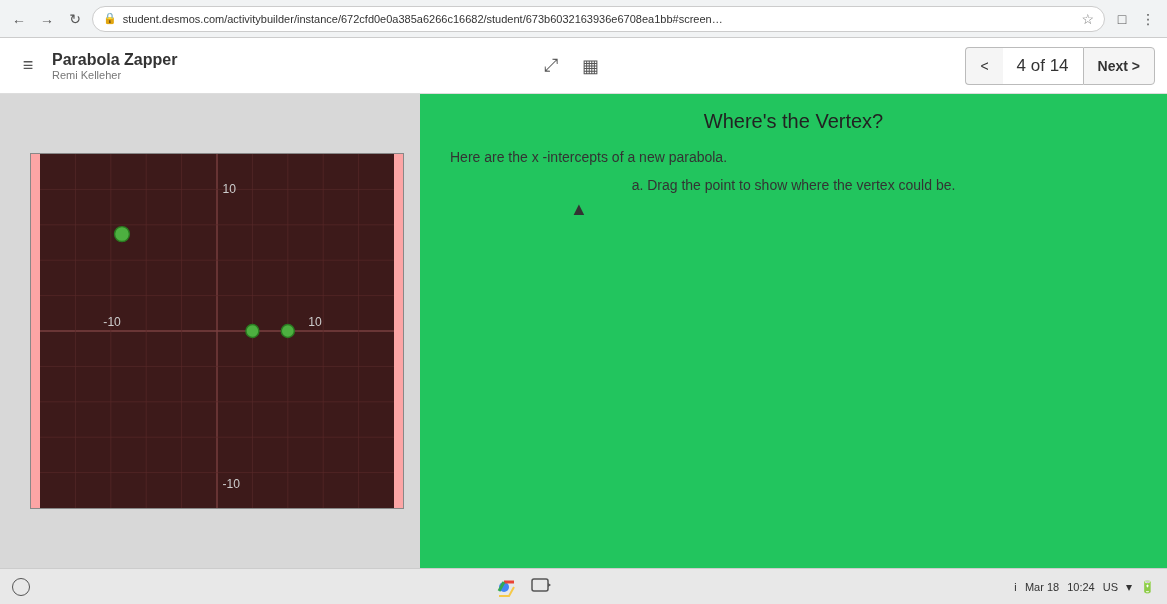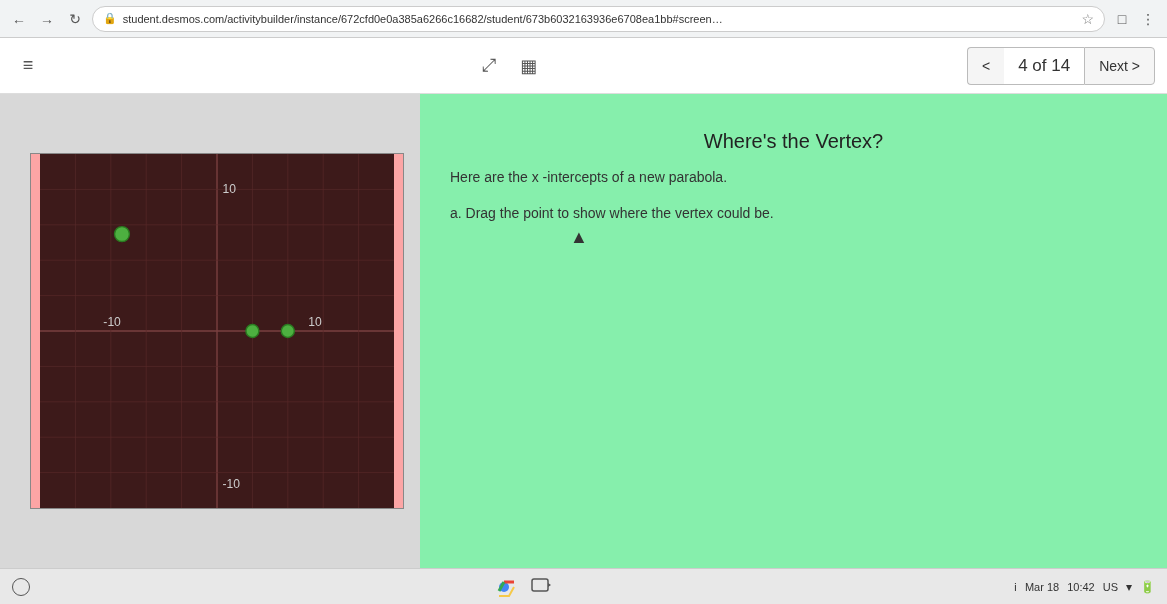--- a/index.html
+++ b/index.html
@@ -109,21 +109,21 @@
       height: 38px;
       padding: 0 14px;
       border: 1px solid #bbb;
       background: #f5f5f5;
       cursor: pointer;
       font-size: 14px;
       color: #333;
       display: flex; align-items: center; gap: 4px;
     }
     .nav-prev-btn { border-radius: 4px 0 0 4px; border-right: none; }
-    .nav-next-btn { border-radius: 0 4px 4px 0; font-weight: 400; }
+    .nav-next-btn { border-radius: 0 4px 4px 0; font-weight: 700; }
     .nav-page-indicator {
       height: 38px;
       padding: 0 14px;
       border: 1px solid #bbb;
       background: #fff;
       display: flex; align-items: center;
       font-size: 17px;
       color: #333;
       border-left: none; border-right: none;
     }
@@ -155,22 +155,22 @@
     
     .graph-svg {
       position: absolute;
       top: 0; left: 0;
       width: 100%; height: 100%;
     }
 
     
     .right-panel {
       flex: 1;
-      padding: 36px 30px;
-      background: #86efac;
+      padding: 16px 30px;
+      background: #22c55e;
     }
     .section-title {
       font-size: 20px;
       font-weight: 400;
       color: #222;
       margin-bottom: 16px;
       text-align: center;
     }
     .instruction-text {
       font-size: 14px;
@@ -244,20 +244,24 @@
     <span class="star-icon">☆</span>
   </div>
   <div class="browser-actions">
     <button class="browser-action-btn">□</button>
     <button class="browser-action-btn">⋮</button>
   </div>
 </div>
 
 <div class="app-header">
   <button class="hamburger-btn">≡</button>
+  <div class="app-title-area">
+    <div class="app-title">Parabola Zapper</div>
+    <div class="app-subtitle">Remi Kelleher</div>
+  </div>
   <div class="header-center">
     <button class="expand-icon-btn">⤢</button>
     <button class="calculator-icon-btn">▦</button>
   </div>
   <div class="nav-controls">
     <button class="nav-prev-btn">&lt;</button>
     <div class="nav-page-indicator">4 of 14</div>
     <button class="nav-next-btn">Next &gt;</button>
   </div>
 </div>
@@ -305,21 +309,21 @@
         <circle cx="266" cy="190" r="7" fill="#4db040" stroke="#2a7a20" stroke-width="1.5"></circle>
       </svg>
     </div>
   </div>
 
   <div class="right-panel">
     <h2 class="section-title">Where's the Vertex?</h2>
     <p class="instruction-text">
       <span>Here are the x -intercepts of a new parabola.</span>
     </p>
-    <p class="drag-instruction" style="margin-top:20px;">
+    <p class="drag-instruction" style="margin-top:12px;text-align:center;">
       <span>a. Drag the point to show where the vertex could be.</span>
     </p>
     
     <div style="margin-left:120px; margin-top:-8px; margin-bottom:6px; font-size:18px; color:#333;">▲</div>
   </div>
 </div>
 
 <div class="taskbar">
   <div class="taskbar-left">
     <button class="circle-btn"></button>
@@ -338,18 +342,18 @@
     <div class="taskbar-icon">
       <svg width="22" height="22" viewBox="0 0 22 22">
         <rect x="1" y="3" width="16" height="12" rx="2" fill="none" stroke="#555" stroke-width="1.5"></rect>
         <polygon points="20,9 17,7 17,11" fill="#555"></polygon>
       </svg>
     </div>
   </div>
   <div class="taskbar-right">
     <span style="cursor:pointer;">ℹ</span>
     <span>Mar 18</span>
-    <span>10:42</span>
+    <span>10:24</span>
     <span>US</span>
     <span class="wifi-icon">▾</span>
     <span class="battery-icon">🔋</span>
   </div>
 </div>
 
 </body></html>

